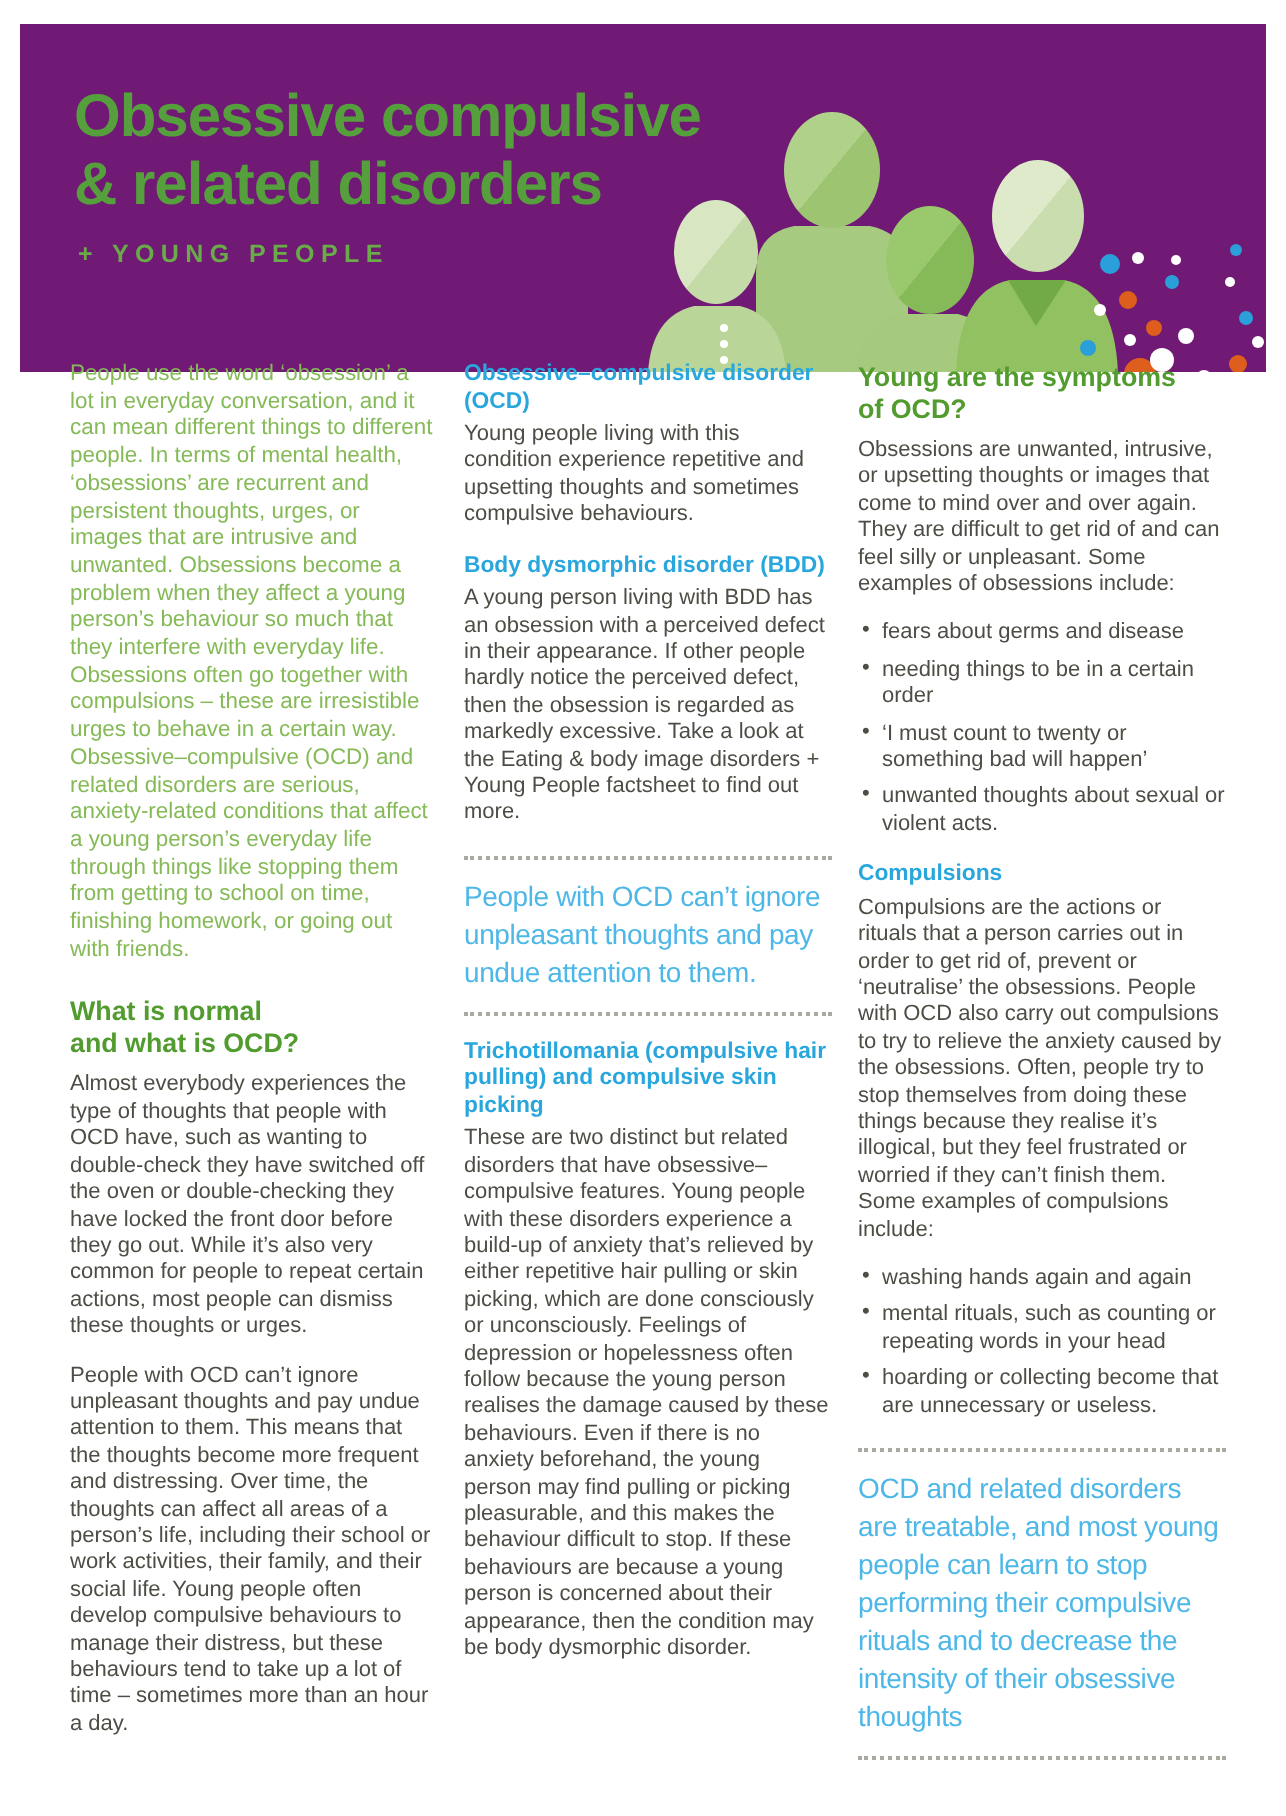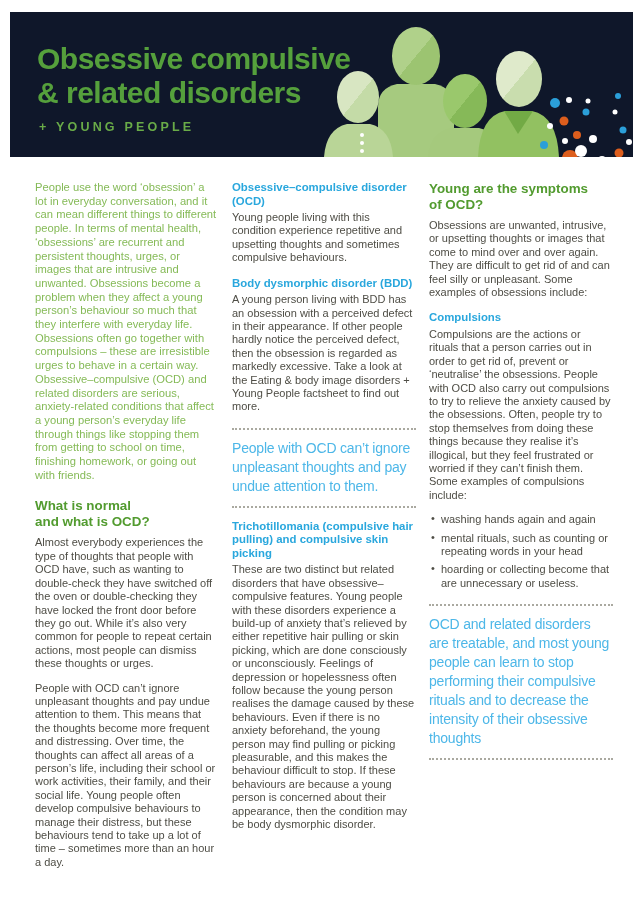--- a/index.html
+++ b/index.html
@@ -7,22 +7,22 @@
     width:643px; height:908px;
     background:#ffffff;
     font-family:"Liberation Sans", sans-serif;
     position:relative;
     overflow:hidden;
   }
 
   
   .header {
     position:absolute; left:10px; top:12px;
-    width:623px; height:145px;
-    background:#0f172a;
+    width:623px; height:174px;
+    background:#701a75;
     overflow:hidden;
   }
   .title {
     position:absolute; left:27px; top:30px;
     font-size:30px; line-height:34px; font-weight:bold;
     letter-spacing:-0.5px;
     color:#55a03c;
     white-space:pre-line;
   }
   .subtitle {
@@ -172,20 +172,26 @@
     <p class="body-text">A young person living with BDD has an obsession with a perceived defect in their appearance. If other people hardly notice the perceived defect, then the obsession is regarded as markedly excessive. Take a look at the Eating &amp; body image disorders + Young People factsheet to find out more.</p>
     <div class="quote">People with OCD can’t ignore unpleasant thoughts and pay undue attention to them.</div>
     <div class="h-blue">Trichotillomania (compulsive hair pulling) and compulsive skin picking</div>
     <p class="body-text">These are two distinct but related disorders that have obsessive–compulsive features. Young people with these disorders experience a build-up of anxiety that’s relieved by either repetitive hair pulling or skin picking, which are done consciously or unconsciously. Feelings of depression or hopelessness often follow because the young person realises the damage caused by these behaviours. Even if there is no anxiety beforehand, the young person may find pulling or picking pleasurable, and this makes the behaviour difficult to stop. If these behaviours are because a young person is concerned about their appearance, then the condition may be body dysmorphic disorder.</p>
   </div>
 
   <div class="col">
     <div class="h-green">Young are the symptoms
 of OCD?</div>
     <p class="body-text">Obsessions are unwanted, intrusive, or upsetting thoughts or images that come to mind over and over again. They are difficult to get rid of and can feel silly or unpleasant. Some examples of obsessions include:</p>
+    <ul class="bullets">
+      <li>fears about germs and disease</li>
+      <li>needing things to be in a certain order</li>
+      <li>‘I must count to twenty or something bad will happen’</li>
+      <li>unwanted thoughts about sexual or violent acts.</li>
+    </ul>
     <div class="h-blue">Compulsions</div>
     <p class="body-text">Compulsions are the actions or rituals that a person carries out in order to get rid of, prevent or ‘neutralise’ the obsessions. People with OCD also carry out compulsions to try to relieve the anxiety caused by the obsessions. Often, people try to stop themselves from doing these things because they realise it’s illogical, but they feel frustrated or worried if they can’t finish them. Some examples of compulsions include:</p>
     <ul class="bullets">
       <li>washing hands again and again</li>
       <li>mental rituals, such as counting or repeating words in your head</li>
       <li>hoarding or collecting become that are unnecessary or useless.</li>
     </ul>
     <div class="quote">OCD and related disorders are treatable, and most young people can learn to stop performing their compulsive rituals and to decrease the intensity of their obsessive thoughts</div>
   </div>
 

